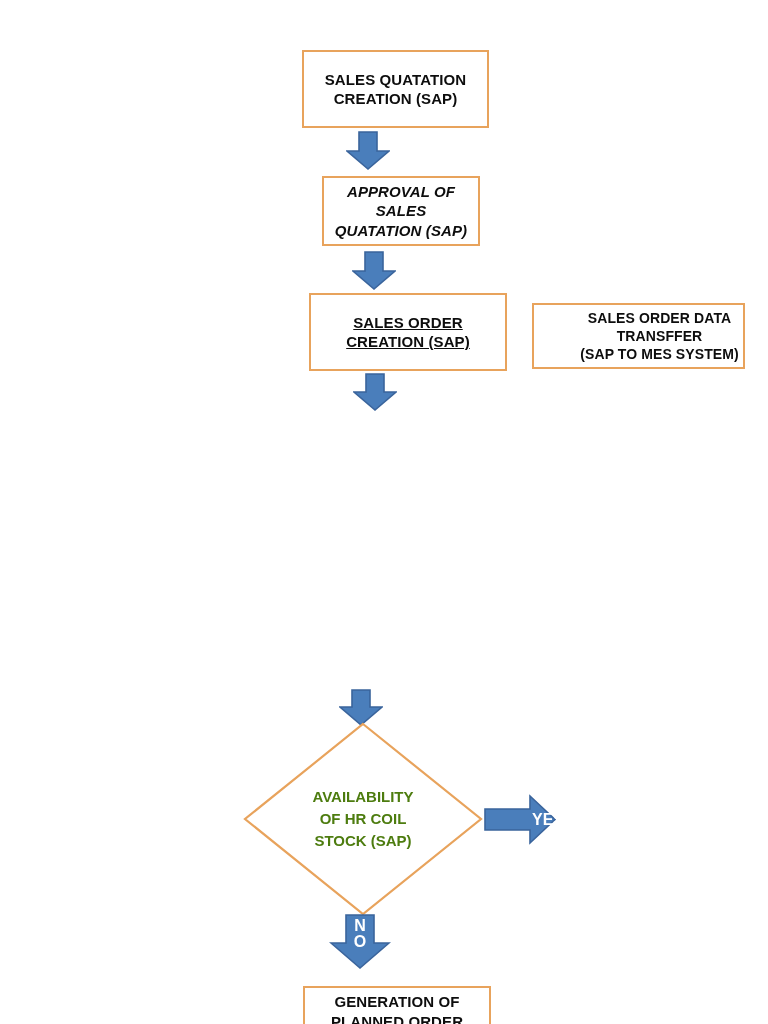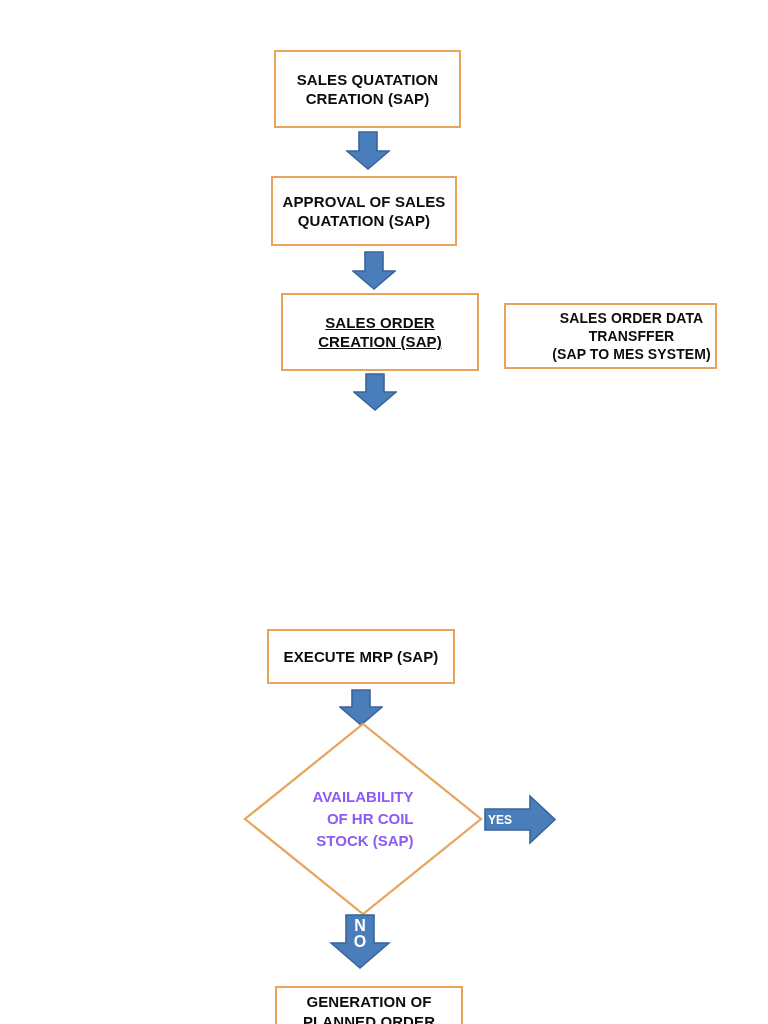--- a/index.html
+++ b/index.html
@@ -31,20 +31,21 @@
   }
 
   
   .proc-box {
     background: #ffffff;
     border: 2px solid #E8A35C;
     display: flex;
     align-items: center;
     justify-content: center;
     text-align: center;
+    margin-left: 28px;
   }
   .proc-box .txt {
     color: #0d0d0d;
     font-weight: 700;
     letter-spacing: 0.1px;
     line-height: 1.30;
     white-space: pre-line;
     padding: 0 4px;
   }
 
@@ -61,22 +62,22 @@
   }
   .diamond-label {
     position: absolute;
     left: 0;
     top: 0;
     width: 100%;
     height: 100%;
     display: flex;
     align-items: center;
     justify-content: center;
-    text-align: right;
-    color: #8b5cf6;
+    text-align: center;
+    color: #4d7c0f;
     font-weight: 700;
     font-size: 15px;
     line-height: 1.45;
     white-space: pre-line;
     pointer-events: none;
   }
 
   
   .arrow {
     position: absolute;
@@ -119,21 +120,21 @@
     <div class="txt" style="font-size:15px;">SALES QUATATION
 CREATION (SAP)</div>
   </div>
 
   <div class="arrow" style="left:346px; top:131px; width:44px; height:40px;">
     <svg viewBox="0 0 44 40" preserveAspectRatio="none">
       <polygon points="13,1 31,1 31,20 43,20 22,38 1,20 13,20" fill="#4A7EBB" stroke="#3A649C" stroke-width="1.6"></polygon>
     </svg>
   </div>
 
-  <div class="node proc-box" style="left:271px; top:176px; width:186px; height:70px;">
+  <div class="node proc-box" style="left:294px; top:176px; width:158px; height:70px;font-style:italic;">
     <div class="txt" style="font-size:15px;">APPROVAL OF SALES
 QUATATION (SAP)</div>
   </div>
 
   <div class="arrow" style="left:352px; top:251px; width:44px; height:40px;">
     <svg viewBox="0 0 44 40" preserveAspectRatio="none">
       <polygon points="13,1 31,1 31,20 43,20 22,38 1,20 13,20" fill="#4A7EBB" stroke="#3A649C" stroke-width="1.6"></polygon>
     </svg>
   </div>
 
@@ -147,44 +148,41 @@
 TRANSFFER
 (SAP TO MES SYSTEM)</div>
   </div>
 
   <div class="arrow" style="left:353px; top:373px; width:44px; height:39px;">
     <svg viewBox="0 0 44 39" preserveAspectRatio="none">
       <polygon points="13,1 31,1 31,19 43,19 22,37 1,19 13,19" fill="#4A7EBB" stroke="#3A649C" stroke-width="1.6"></polygon>
     </svg>
   </div>
 
-  <div class="node proc-box" style="left:267px; top:629px; width:188px; height:55px;">
-    <div class="txt" style="font-size:15px;">EXECUTE MRP  (SAP)</div>
-  </div>
 
   <div class="arrow" style="left:339px; top:689px; width:44px; height:38px;">
     <svg viewBox="0 0 44 38" preserveAspectRatio="none">
       <polygon points="13,1 31,1 31,18 43,18 22,36 1,18 13,18" fill="#4A7EBB" stroke="#3A649C" stroke-width="1.6"></polygon>
     </svg>
   </div>
 
   <div class="diamond-wrap" style="left:243px; top:722px; width:240px; height:194px;">
     <svg class="diamond-shape" viewBox="0 0 240 194" preserveAspectRatio="none">
       <polygon points="120,2 238,97 120,192 2,97" fill="#ffffff" stroke="#E8A35C" stroke-width="2.2"></polygon>
     </svg>
     <div class="diamond-label">AVAILABILITY
 OF HR COIL
 STOCK (SAP)</div>
   </div>
 
   <div class="arrow" style="left:484px; top:794px; width:73px; height:51px;">
     <svg viewBox="0 0 73 51" preserveAspectRatio="none">
       <polygon points="1,15 46,15 46,2 71,25.5 46,49 46,36 1,36" fill="#4A7EBB" stroke="#3A649C" stroke-width="1.6"></polygon>
     </svg>
-    <div class="arrow-label" style="font-size:12px; justify-content:flex-start; padding-left:4px; box-sizing:border-box;">YES</div>
+    <div class="arrow-label" style="font-size:16px; justify-content:flex-start; padding-left:4px; box-sizing:border-box;margin-left:44px;">YES</div>
   </div>
 
 
   <div class="arrow" style="left:329px; top:914px; width:62px; height:56px;">
     <svg viewBox="0 0 62 56" preserveAspectRatio="none">
       <polygon points="17,1 45,1 45,29 60,29 31,54 2,29 17,29" fill="#4A7EBB" stroke="#3A649C" stroke-width="1.6"></polygon>
     </svg>
     <div class="arrow-label vert" style="font-size:16px;">
       <span>N</span>
       <span>O</span>

